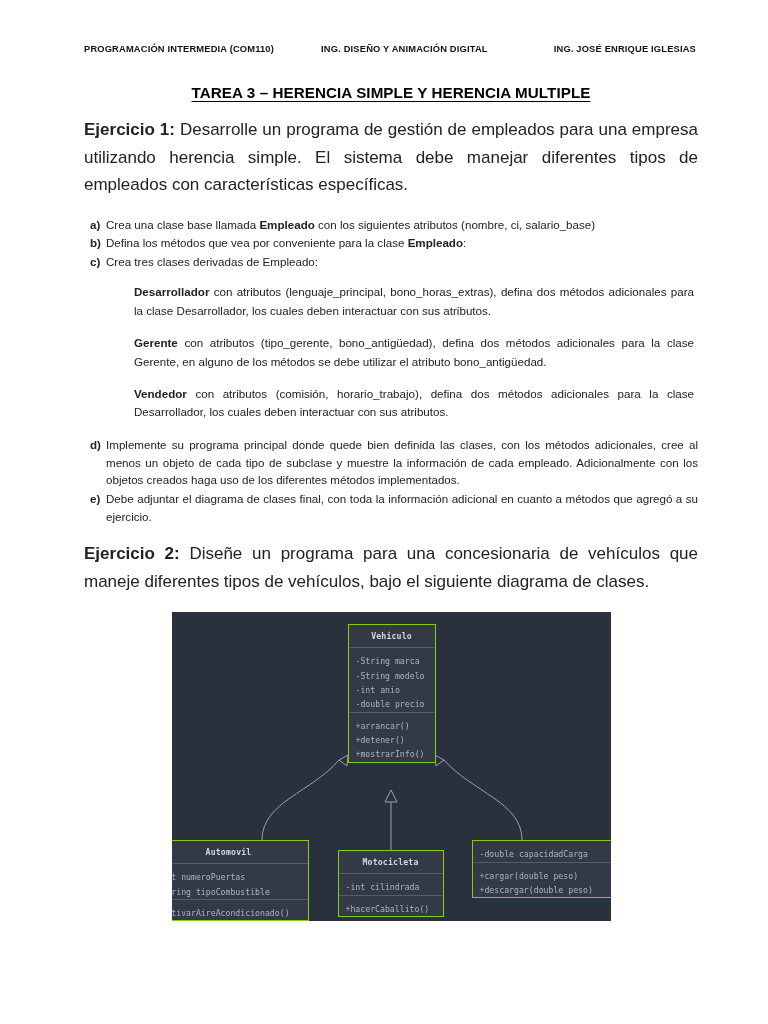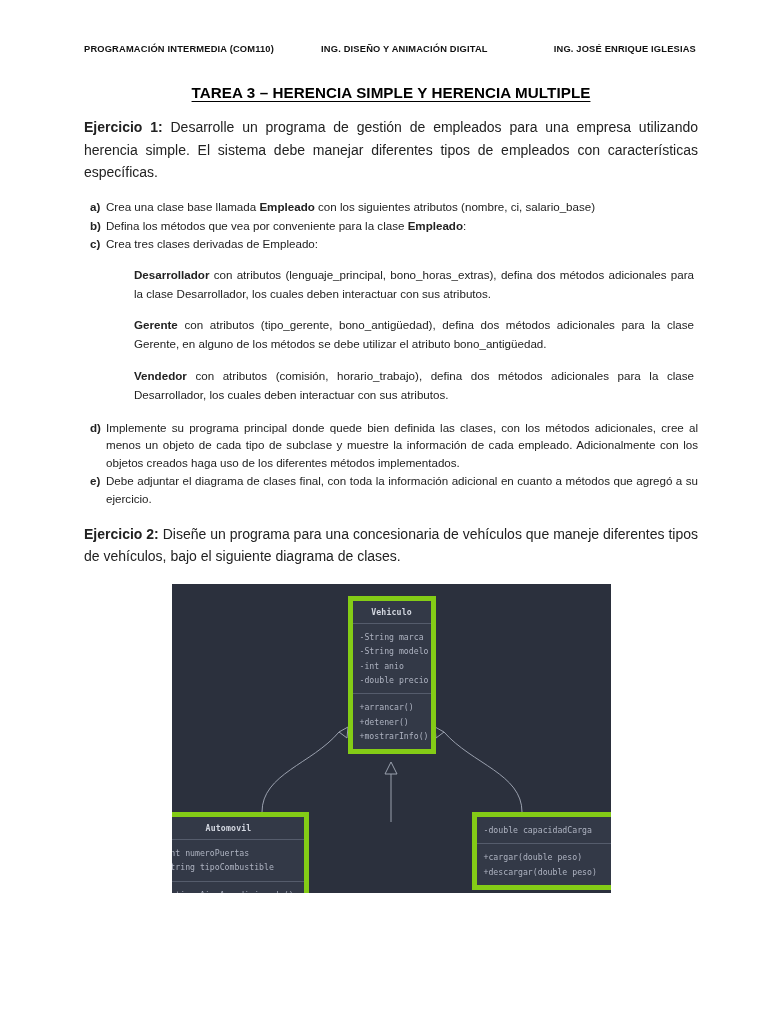--- a/index.html
+++ b/index.html
@@ -45,21 +45,21 @@
     font-weight: bold;
     letter-spacing: 0.005em;
     text-decoration: underline;
     text-underline-offset: 2.5px;
     color: #000;
   }
 
   
   .para {
     margin-top: 15px;
-    font-size: 14px;
+    font-size: 17px;
     line-height: 1.62;
     text-align: justify;
     color: #222;
   }
   .para b { font-weight: bold; }
 
   .list {
     margin-top: 9px;
     list-style: none;
     padding: 0;
@@ -105,35 +105,35 @@
     width: 439px;
     height: 309px;
     background: #2b303d;
     font-family: "DejaVu Sans Mono", monospace;
     color: #b9bdc9;
     overflow: hidden;
   }
   .uml-box {
     position: absolute;
     background: #333947;
-    border: 5px solid #84cc16;
+    border: 1px solid #84cc16;
     box-sizing: border-box;
     z-index: 3;
   }
   .uml-name {
     text-align: center;
     font-size: 8.2px;
     font-weight: bold;
     color: #d3d7e0;
     padding: 6px 4px 6px 4px;
     border-bottom: 1px solid #555c6c;
     letter-spacing: 0.02em;
   }
   .uml-sec {
-    padding: 6px 7px 6px 7px;
+    padding: 6px 7px 0 7px;
     border-bottom: 1px solid #555c6c;
   }
   .uml-sec.last { border-bottom: none; }
   .uml-sec div {
     font-size: 8.2px;
     line-height: 1.75;
     color: #aeb3c1;
     white-space: nowrap;
   }
 
@@ -230,20 +230,29 @@
         <div class="uml-name">Automovil</div>
         <div class="uml-sec">
           <div>-int numeroPuertas</div>
           <div>-String tipoCombustible</div>
         </div>
         <div class="uml-sec last">
           <div>+activarAireAcondicionado()</div>
         </div>
       </div>
 
+      <div class="uml-box" style="left:166px; top:238px; width:106px;">
+        <div class="uml-name">Motocicleta</div>
+        <div class="uml-sec">
+          <div>-int cilindrada</div>
+        </div>
+        <div class="uml-sec last">
+          <div>+hacerCaballito()</div>
+        </div>
+      </div>
 
       <div class="uml-box" style="left:300px; top:228px; width:148px;">
         <div class="uml-sec">
           <div>-double capacidadCarga</div>
         </div>
         <div class="uml-sec last">
           <div>+cargar(double peso)</div>
           <div>+descargar(double peso)</div>
         </div>
       </div>

